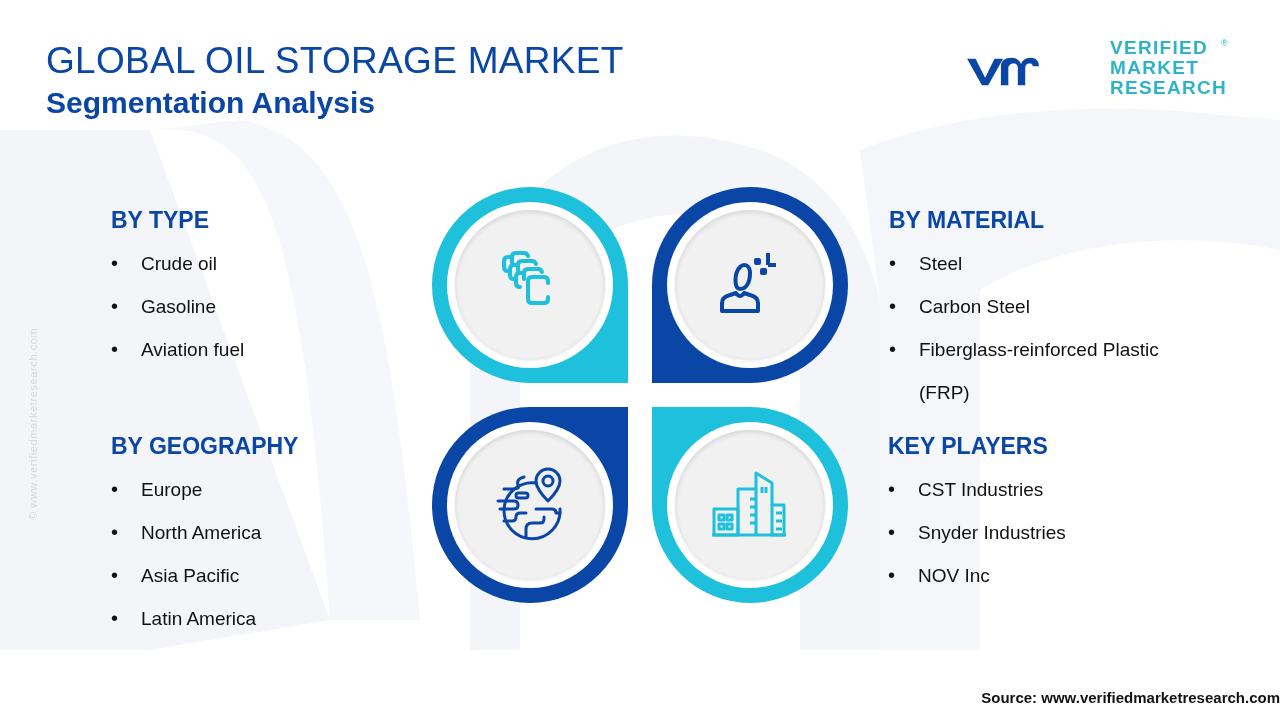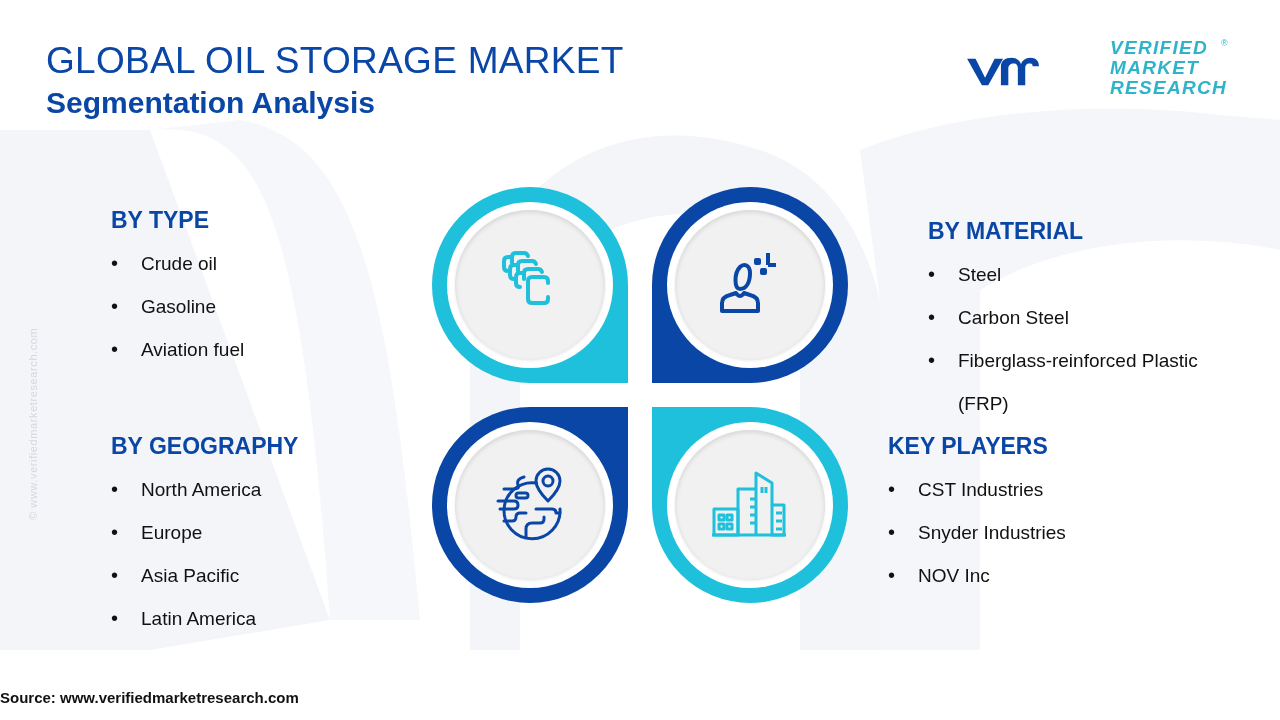--- a/index.html
+++ b/index.html
@@ -6,54 +6,54 @@
   html, body { width: 1280px; height: 720px; overflow: hidden; background: #ffffff; }
   body { position: relative; font-family: "Liberation Sans", "DejaVu Sans", sans-serif; }
 
   
   .bg-watermark { position: absolute; inset: 0; pointer-events: none; }
 
   .title { position: absolute; left: 46px; top: 40px; color: #0a46a5; font-size: 37px; font-weight: 400; letter-spacing: 0.3px; white-space: nowrap; }
   .subtitle { position: absolute; left: 46px; top: 86px; color: #0a46a5; font-size: 30px; font-weight: 700; white-space: nowrap; }
 
   .logo { position: absolute; left: 965px; top: 40px; width: 265px; height: 62px; }
-  .logo-text { position: absolute; left: 1110px; top: 38px; color: #2fb3c9; font-size: 19px; font-weight: 700; line-height: 20px; letter-spacing: 1.3px; font-style: italic; }
+  .logo-text { position: absolute; left: 1110px; top: 38px; color: #2fb3c9; font-size: 19px; font-weight: 700; line-height: 20px; letter-spacing: 1.3px; }
   .logo-text div { white-space: nowrap; }
   .logo-reg { position: absolute; left: 1221px; top: 38px; color: #2fb3c9; font-size: 9px; }
 
   .side-url { position: absolute; left: 27px; top: 520px; transform-origin: left top; transform: rotate(-90deg); color: #d4d8de; font-size: 11px; white-space: nowrap; letter-spacing: 0.6px; }
 
   .segment { position: absolute; }
   .segment .heading { color: #0a46a5; font-size: 23px; font-weight: 700; white-space: nowrap; margin-bottom: 8px; }
   .segment ul { list-style: none; }
   .segment li { position: relative; padding-left: 30px; color: #111; font-size: 19px; line-height: 43px; white-space: nowrap; }
   .segment li::before { content: "•"; position: absolute; left: 0; top: 0; font-size: 20px; }
 
   .seg-type { left: 111px; top: 207px; }
   .seg-geo { left: 111px; top: 433px; }
-  .seg-material { left: 928px; top: 207px; margin-top: 11px; }
+  .seg-material { left: 889px; top: 207px; }
   .seg-players { left: 888px; top: 433px; }
 
   .quad { position: absolute; width: 196px; height: 196px; }
   .quad .ring { position: absolute; inset: 0; }
   .quad .inner { position: absolute; left: 15px; top: 15px; width: 166px; height: 166px; border-radius: 50%; background: #ffffff; }
   .quad .disc { position: absolute; left: 23px; top: 23px; width: 150px; height: 150px; border-radius: 50%; background: #f1f1f2; box-shadow: 0 2px 5px rgba(0,0,0,0.12) inset, 0 1px 3px rgba(0,0,0,0.08); }
   .quad .icon { position: absolute; left: 58px; top: 58px; width: 80px; height: 80px; }
 
   .q-tl { left: 432px; top: 187px; }
   .q-tr { left: 652px; top: 187px; }
   .q-bl { left: 432px; top: 407px; }
   .q-br { left: 652px; top: 407px; }
 
   .q-tl .ring { background: #1fc0db; border-radius: 98px 98px 0 98px; }
   .q-tr .ring { background: #0a46a5; border-radius: 98px 98px 98px 0; }
   .q-bl .ring { background: #0a46a5; border-radius: 98px 0 98px 98px; }
   .q-br .ring { background: #1fc0db; border-radius: 0 98px 98px 98px; }
 
-  .source { position: absolute; left: 0; width: 1280px; top: 689px; text-align: left; color: #111; font-size: 15px; font-weight: 700; }
+  .source { position: absolute; left: 0; width: 1280px; top: 689px; text-align: right; color: #111; font-size: 15px; font-weight: 700; }
 </style>
 </head>
 <body>
 
 <svg class="bg-watermark" width="1280" height="720" viewBox="0 0 1280 720">
   <path d="M0 130 L150 130 L330 620 L150 650 L0 650 Z" fill="#f3f5f9"></path>
   <path d="M150 130 C260 120 300 200 330 620 L420 620 C390 300 360 140 240 120 Z" fill="#f6f7fa"></path>
   <path d="M470 300 C520 150 640 110 760 150 C820 170 860 220 880 300 L880 650 L800 650 L800 320 C790 230 720 200 640 220 C560 240 530 300 520 380 L520 650 L470 650 Z" fill="#f3f5f9"></path>
   <path d="M860 150 C960 110 1100 100 1220 115 L1280 120 L1280 250 C1180 230 1060 240 980 290 L980 650 L880 650 L880 300 Z" fill="#f4f6f9"></path>
 </svg>
@@ -79,22 +79,22 @@
   <ul>
     <li>Crude oil</li>
     <li>Gasoline</li>
     <li>Aviation fuel</li>
   </ul>
 </div>
 
 <div class="segment seg-geo">
   <div class="heading">BY GEOGRAPHY</div>
   <ul>
+    <li>Europe</li>
     <li>North America</li>
-    <li>Europe</li>
     <li>Asia Pacific</li>
     <li>Latin America</li>
   </ul>
 </div>
 
 <div class="segment seg-material">
   <div class="heading">BY MATERIAL</div>
   <ul>
     <li>Steel</li>
     <li>Carbon Steel</li>

